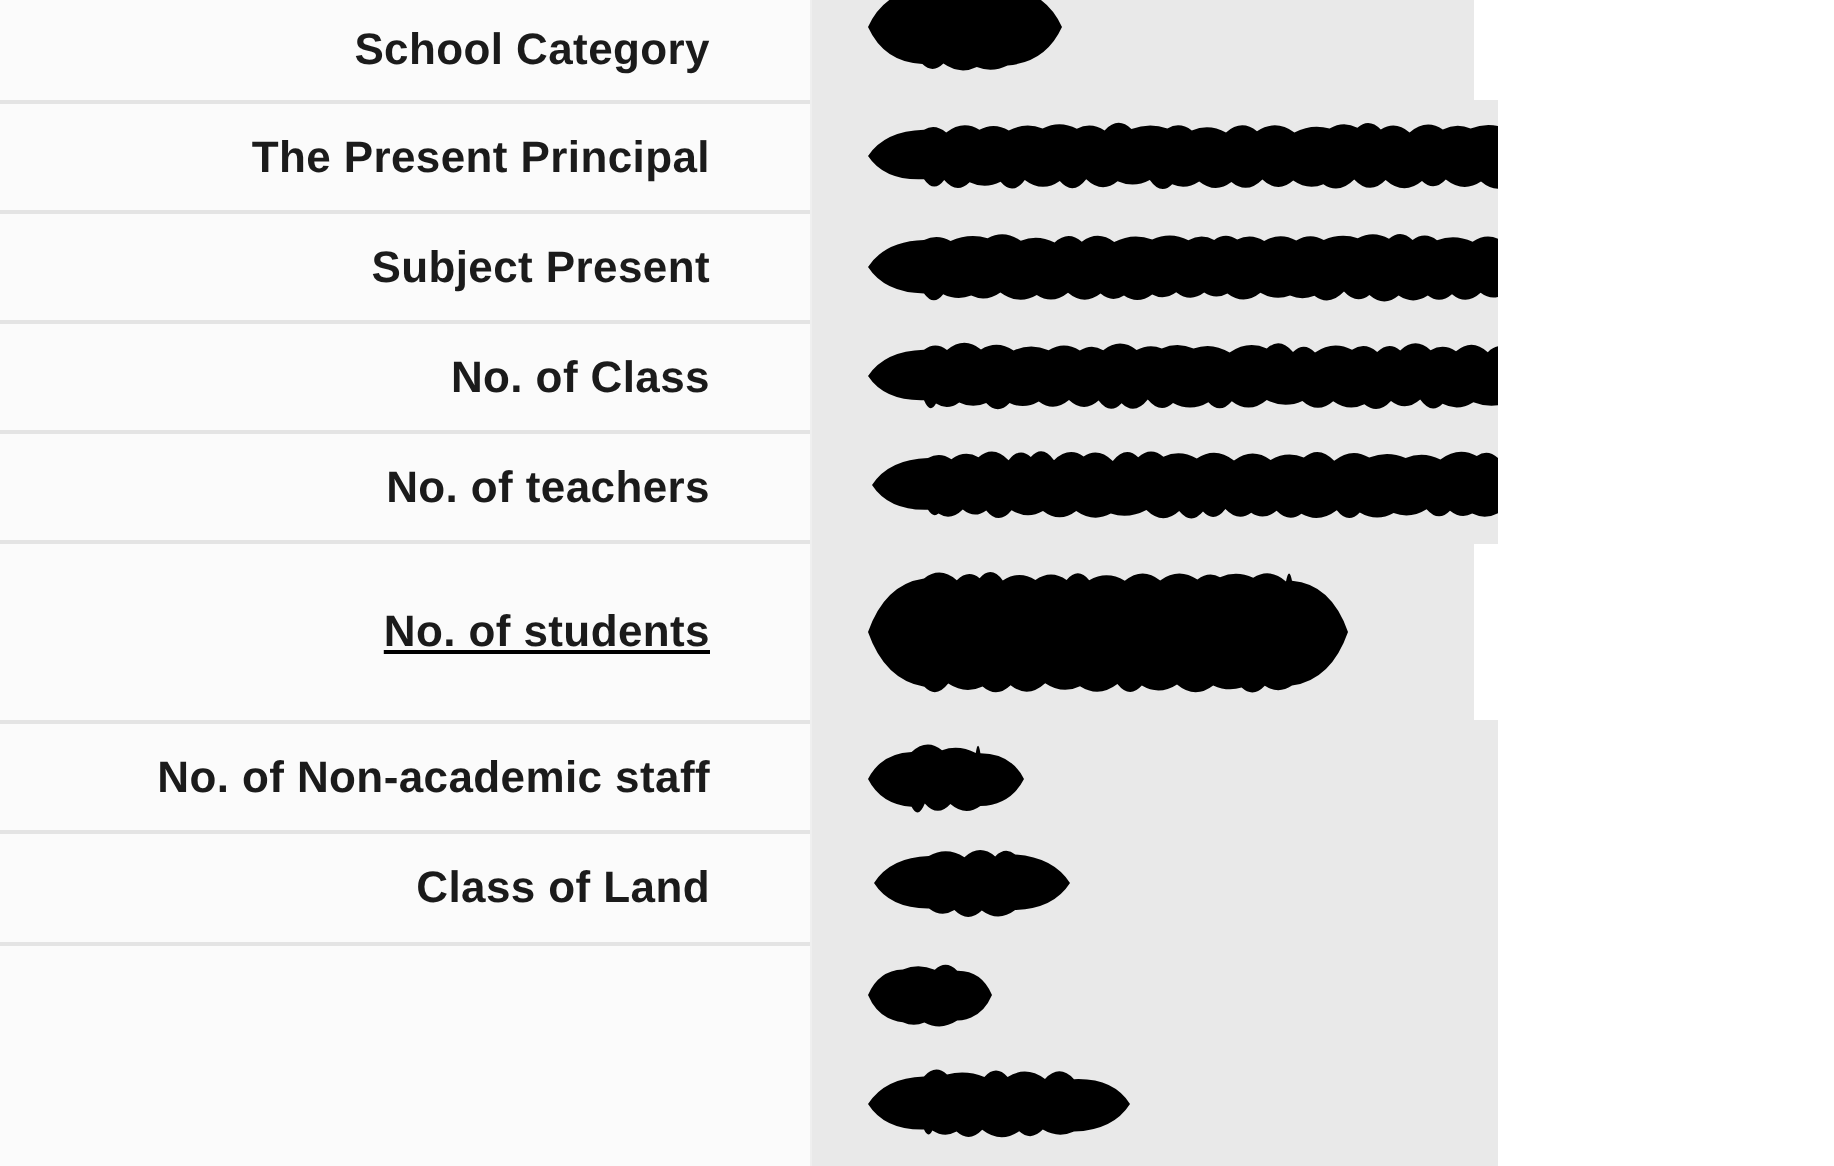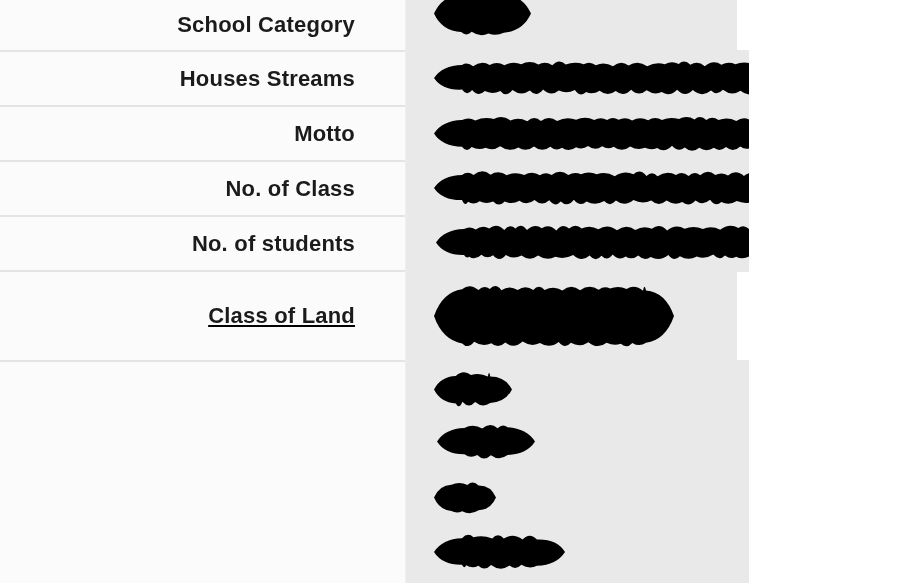--- a/index.html
+++ b/index.html
@@ -52,39 +52,45 @@
 </style>
 </head>
 <body>
 
 <div class="screen" style="--labels-bg: #fbfbfb; --values-bg: #e9e9e9; --sep: #e4e4e4; --label-ink: #1b1b1b; --page-white: #ffffff;">
   <div class="labels-col" id="labelsCol">
   <div class="label-row">
     <span class="label-text">School Category</span>
   </div>
 
+  <div class="label-row">
+    <span class="label-text">The Present Principal</span>
+  </div>
 
   <div class="label-row">
-    <span class="label-text">Houses Streams</span>
+    <span class="label-text">Subject Present</span>
   </div>
 
 
-  <div class="label-row">
-    <span class="label-text">Motto</span>
-  </div>
 
   <div class="label-row">
     <span class="label-text">No. of Class</span>
   </div>
 
+  <div class="label-row">
+    <span class="label-text">No. of teachers</span>
+  </div>
 
   <div class="label-row">
     <span class="label-text">No. of students</span>
   </div>
 
+  <div class="label-row">
+    <span class="label-text">No. of Non-academic staff</span>
+  </div>
 
   <div class="label-row">
     <span class="label-text">Class of Land</span>
   </div>
 </div>
   <div class="values-col" id="valuesCol">
       <div class="white-patch" style="left: 331px; top: 0px; width: 181px; height: 50px;"></div>
       <div class="white-patch" style="left: 331px; top: 272px; width: 181px; height: 88px;"></div>
       <svg class="blob" width="97" height="59" viewBox="0 0 97 59" style="left: 28px; top: -16px;">
         <path d="M0 29.5 Q 8.1 11.8 27.2 10.3 Q 35.5 7.1 43.9 10.4 Q 49.7 4.2 55.5 10.5 Q 62.7 6.6 69.8 9.9 Q 88.9 11.8 97 29.5 Q 88.9 47.2 69.8 48.7 Q 62.1 52.5 54.4 49.5 Q 46.1 53.6 37.7 47.8 Q 32.4 53.0 27.2 48.0 Q 8.1 47.2 0 29.5 Z" fill="#000000"></path>

